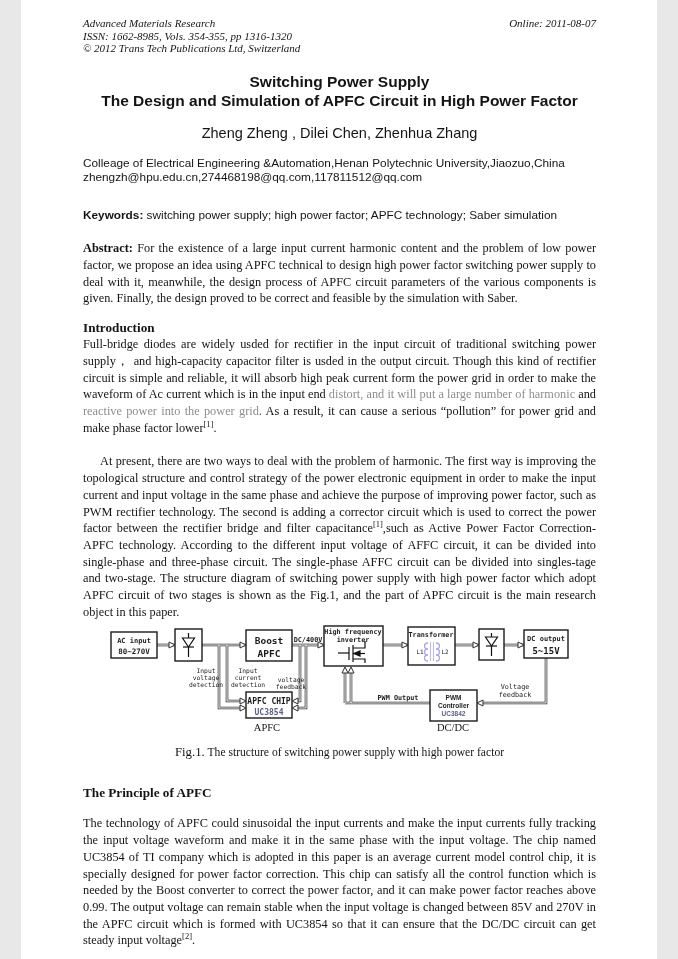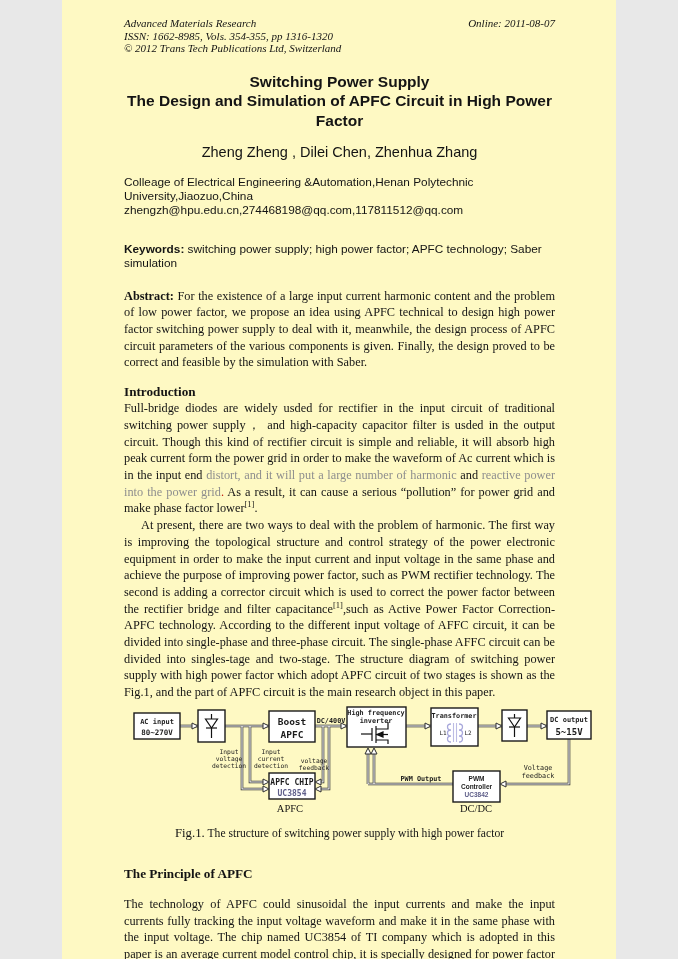--- a/index.html
+++ b/index.html
@@ -1,17 +1,17 @@
 <!DOCTYPE html>
 <html><head>
 <meta charset="utf-8">
 <style>
   html,body { margin:0; padding:0; background:#e8e8e8; }
   .page {
-    width:554px; height:959px; background:#fef9c3; position:relative;
+    width:636px; height:959px; background:#ffffff; position:relative;
     font-family:"Liberation Serif",serif; color:#141414; overflow:hidden;
     margin:0 auto; box-sizing:border-box; padding:17px 61px 0 62px;
   }
   
   .hdr { display:flex; justify-content:space-between; align-items:flex-start;
          font-style:italic; font-size:11px; line-height:12.6px; }
   .hdr-left div { white-space:nowrap; }
   .hdr-right { white-space:nowrap; }
   
   .title { text-align:center; font-family:"Liberation Sans",sans-serif;
@@ -21,21 +21,21 @@
   .affil { text-align:left; font-family:"Liberation Sans",sans-serif;
            font-size:11.8px; line-height:13.8px; margin-top:16px; }
   .keywords { font-family:"Liberation Sans",sans-serif; font-size:11.8px; margin-top:24px; }
   .keywords b { font-weight:bold; }
   
   .abstract, .bodyp { font-size:12.3px; line-height:16.7px; text-align:justify; margin:0; }
   .abstract { margin-top:18px; }
   .sect { font-size:13.2px; font-weight:bold; margin:0; }
   .sect-intro { margin-top:13px; }
   .sect-principle { margin-top:22px; margin-bottom:14px; }
-  .indent { text-indent:17px; }
+  .indent { text-indent:17px;margin-top:17px; }
   sup.ref { font-size:8.5px; line-height:0; vertical-align:super; }
   .graytext { color:#8e8e8e; }
   .reddot { color:#c11b0e; }
   
   .figwrap { text-align:center; margin-top:3px; }
   .caption { text-align:center; font-size:11.6px; margin-top:2px; line-height:20px; }
   .caption .figno { font-size:12.8px; }
   
   .ft  { font-family:"DejaVu Sans Mono",monospace; fill:#1c1c1c; }
   .ftb { font-family:"DejaVu Sans Mono",monospace; font-weight:bold; fill:#1c1c1c; }

